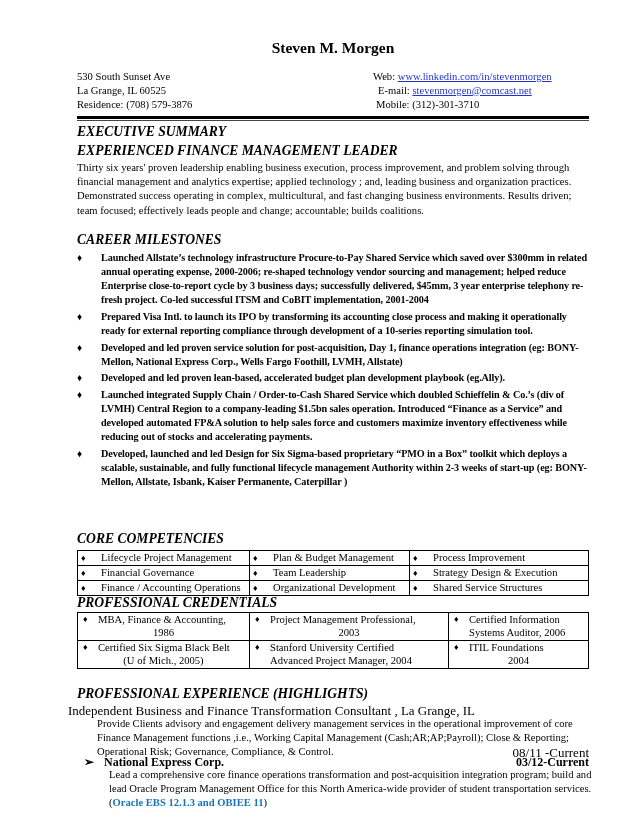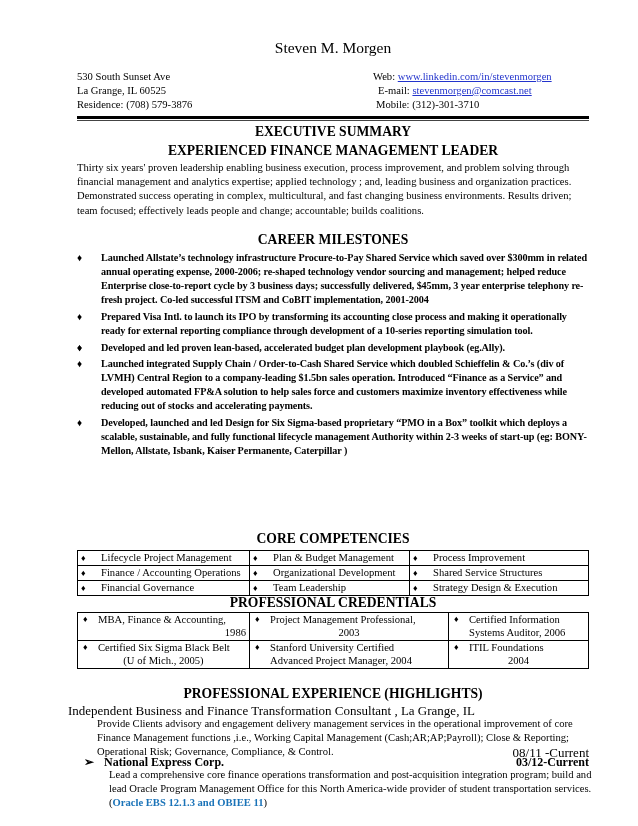--- a/index.html
+++ b/index.html
@@ -1,28 +1,28 @@
 <!DOCTYPE html>
 <html><head>
 <meta charset="utf-8">
 <style>
   html, body { margin: 0; padding: 0; background: #ffffff; }
   body { width: 638px; height: 826px; overflow: hidden; position: relative;
          font-family: "Liberation Serif", "DejaVu Serif", serif; color: #000; }
   .page { position: absolute; left: 77px; top: 0; width: 512px; }
   .name { position: absolute; left: 0; width: 512px; top: 39px; text-align: center;
-          font-weight: normal; font-size: 15.5px; }
+          font-weight: bold; font-size: 15.5px; }
   .contact { position: absolute; top: 70px; font-size: 10.6px; line-height: 14px; }
   .contact.left { left: 0; }
   .contact.right { left: 296px; }
   .contact .row { white-space: nowrap; }
   .contact a { color: #2233cc; text-decoration: underline; }
   .rule { position: absolute; left: 0; top: 116px; width: 512px; height: 3px; background: #000; }
   .rule2 { position: absolute; left: 0; top: 120px; width: 512px; height: 1px; background: #444; }
-  .h { position: absolute; left: 0; width: 512px; text-align: center; font-weight: bold; }
+  .h { position: absolute; left: 0; width: 512px; text-align: left; font-weight: bold; font-style: italic; }
   .h1 { font-size: 13.6px; }
   .para { position: absolute; font-size: 10.6px; line-height: 14.2px; }
   .summary { left: 0; top: 161px; width: 512px; }
   ul.milestones { position: absolute; left: 0; top: 251px; width: 512px; margin: 0; padding: 0;
                   list-style: none; font-weight: bold; font-size: 10.2px; line-height: 14.1px; letter-spacing: -0.1px; }
   ul.milestones li { position: relative; padding-left: 24px; margin-bottom: 2.5px; }
   .bul { position: absolute; left: 0; top: 0; font-size: 10px; }
   table { border-collapse: collapse; position: absolute; left: 0; width: 512px; font-size: 10.6px; }
   table td { border: 1px solid #000; padding: 0 3px; vertical-align: top; line-height: 13px; }
   .comp td { height: 13px; white-space: nowrap; }
@@ -62,66 +62,66 @@
   <div class="rule2"></div>
 
   <div class="h h1" style="top:124px">EXECUTIVE SUMMARY</div>
   <div class="h h1" style="top:143px">EXPERIENCED FINANCE MANAGEMENT LEADER</div>
   <div class="para summary">Thirty six years' proven leadership enabling business execution, process improvement, and problem solving through financial management and analytics expertise; applied technology ; and, leading business and organization practices. Demonstrated success operating in complex, multicultural, and fast changing business environments.  Results driven; team focused; effectively leads people and change; accountable; builds coalitions.</div>
 
   <div class="h h1" style="top:232px">CAREER MILESTONES</div>
   <ul class="milestones">
     <li><span class="bul">♦</span><span>Launched Allstate’s technology infrastructure Procure-to-Pay Shared Service which saved over $300mm in related annual operating expense, 2000-2006; re-shaped technology vendor sourcing and management; helped reduce Enterprise close-to-report cycle by 3 business days; successfully delivered, $45mm, 3 year enterprise telephony re-fresh project. Co-led successful ITSM and CoBIT implementation, 2001-2004</span></li>
     <li><span class="bul">♦</span><span>Prepared Visa Intl. to launch its IPO by transforming its accounting close process and making it operationally ready for external reporting compliance through development of a 10-series reporting simulation tool.</span></li>
-    <li><span class="bul">♦</span></li>
+    <li><span class="bul">♦</span><span>Developed and led proven service solution for  post-acquisition,  Day 1, finance operations integration (eg: BONY-Mellon, National Express Corp., Wells Fargo Foothill, LVMH, Allstate)</span></li>
     <li><span class="bul">♦</span><span>Developed and led proven  lean-based, accelerated budget plan development playbook (eg.Ally).</span></li>
     <li><span class="bul">♦</span><span>Launched integrated Supply Chain / Order-to-Cash Shared Service which doubled Schieffelin &amp; Co.’s (div of LVMH) Central Region to a company-leading $1.5bn sales operation. Introduced “Finance as a Service” and developed automated FP&amp;A solution  to help sales force and customers maximize inventory effectiveness while reducing out of stocks and accelerating payments.</span></li>
     <li><span class="bul">♦</span><span>Developed, launched and led Design for Six Sigma-based  proprietary “PMO in a Box” toolkit which deploys a scalable, sustainable, and fully functional lifecycle management Authority within 2-3 weeks of start-up (eg: BONY-Mellon, Allstate, Isbank, Kaiser Permanente, Caterpillar )</span></li>
   </ul>
 
   <div class="h h1" style="top:531px">CORE COMPETENCIES</div>
   <table class="comp" style="top:550px">
     <colgroup>
         <col style="width:172px">
         <col style="width:160px">
         <col>
       </colgroup>
     <tbody>
         <tr>
       <td><span class="b">♦</span><span>Lifecycle Project Management</span></td>
       <td><span class="b">♦</span><span>Plan &amp; Budget Management</span></td>
       <td><span class="b">♦</span><span>Process Improvement</span></td>
     </tr>
     <tr>
+      <td><span class="b">♦</span><span>Financial Governance</span></td>
+      <td><span class="b">♦</span><span>Team Leadership</span></td>
+      <td><span class="b">♦</span><span>Strategy Design &amp; Execution</span></td>
+    </tr>
+    <tr>
       <td><span class="b">♦</span><span>Finance / Accounting Operations</span></td>
       <td><span class="b">♦</span><span>Organizational  Development</span></td>
       <td><span class="b">♦</span><span>Shared Service Structures</span></td>
-    </tr>
-    <tr>
-      <td><span class="b">♦</span><span>Financial Governance</span></td>
-      <td><span class="b">♦</span><span>Team Leadership</span></td>
-      <td><span class="b">♦</span><span>Strategy Design &amp; Execution</span></td>
     </tr>
   </tbody>
     </table>
 
   <div class="h h1" style="top:595px">PROFESSIONAL CREDENTIALS</div>
   <table class="cred" style="top:612px">
     <colgroup>
         <col style="width:172px">
         <col style="width:199px">
         <col>
       </colgroup>
     <tbody>
         <tr>
       <td>
             <div class="cell">
               <span class="b">♦</span>
               <div>MBA, Finance &amp; Accounting,</div>
-              <div style="text-align:right;margin-left:-17px">1986</div>
+              <div style="text-align:center;margin-left:-17px">1986</div>
             </div>
           </td>
       <td>
             <div class="cell">
               <span class="b">♦</span>
               <div>Project Management Professional,</div>
               <div style="text-align:center;margin-left:-17px">2003</div>
             </div>
           </td>
       <td>

